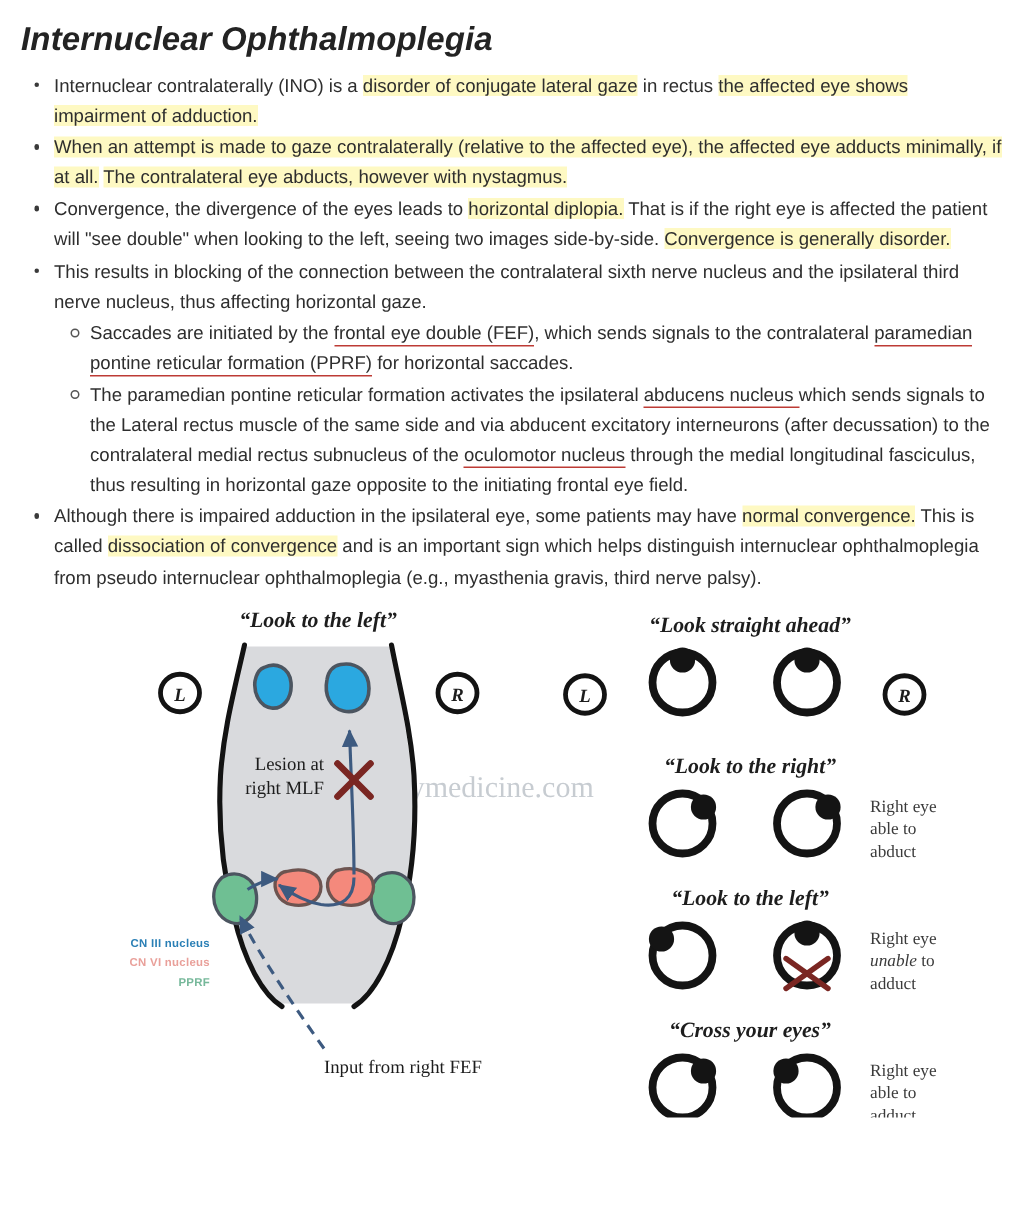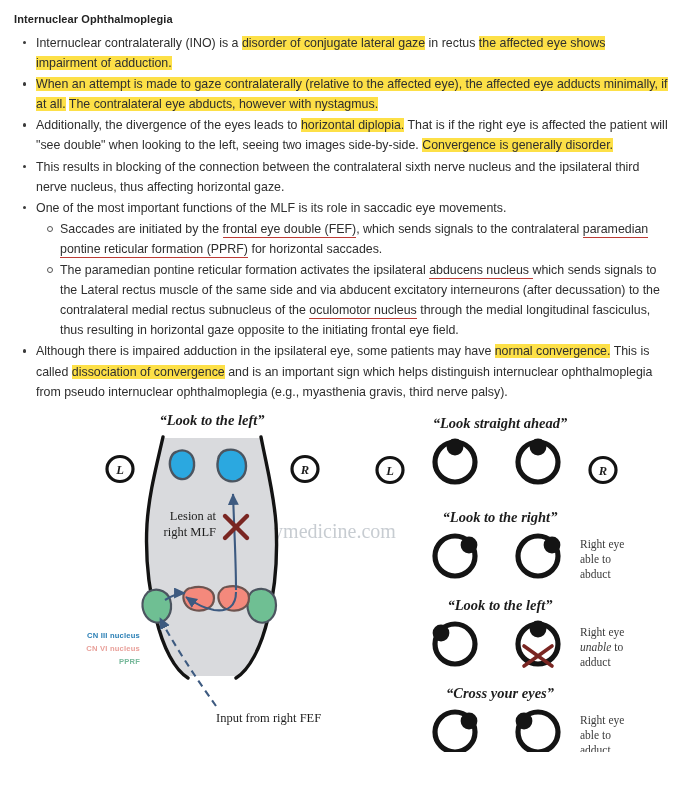--- a/index.html
+++ b/index.html
@@ -10,25 +10,26 @@
   body {
     width: 680px; height: 807px;
     font-family: "Liberation Sans", sans-serif;
     color: #2b2b2b;
     overflow: hidden;
     position: relative;
   }
 
   
   #page-title {
-    font-size: 11px;
+    font-size: 22px;
     font-weight: bold;
     color: #232323;
     letter-spacing: .1px;
     padding: 13px 0 0 14px;
+    font-style: italic;
   }
 
   
   #article {
     padding: 8px 12px 0 14px;
     font-size: 12.4px;
     line-height: 1.62;
     color: #2e2e2e;
   }
   .bullet-l1, .bullet-l2 {
@@ -44,21 +45,21 @@
     width: 3.4px; height: 3.4px; border-radius: 50%;
     background: #3a3a3a;
   }
   .bullet-l2::before {
     content: "";
     position: absolute; left: 33px; top: 7px;
     width: 4px; height: 4px; border-radius: 50%;
     background: transparent;
     border: 1px solid #555;
   }
-  .hl { background: #fde047; }
+  .hl { background: #fef9c3; }
   .ul-red {
     border-bottom: 1.4px solid #bd3b35;
     padding-bottom: 1px;
   }
 
   
   #figure {
     position: relative;
     width: 680px; height: 342px;
     margin-top: 8px;
@@ -95,23 +96,22 @@
   }
 </style>
 </head>
 <body>
 
 <div id="page-title">Internuclear Ophthalmoplegia</div>
 
 <div id="article">
     <p class="bullet-l1"><span>Internuclear contralaterally (INO) is a </span><span class="hl">disorder of conjugate lateral gaze</span><span> in rectus </span><span class="hl">the affected eye shows impairment of adduction.</span></p>
     <p class="bullet-l1"><span class="hl">When an attempt is made to gaze contralaterally (relative to the affected eye), the affected eye adducts minimally, if at all.</span><span> </span><span class="hl">The contralateral eye abducts, however with nystagmus.</span></p>
-    <p class="bullet-l1"><span>Additionally, the divergence of the eyes leads to </span><span class="hl">horizontal diplopia.</span><span> That is if the right eye is affected the patient will "see double" when looking to the left, seeing two images side-by-side. </span><span class="hl">Convergence is generally disorder.</span></p>
+    <p class="bullet-l1"><span>Convergence, the divergence of the eyes leads to </span><span class="hl">horizontal diplopia.</span><span> That is if the right eye is affected the patient will "see double" when looking to the left, seeing two images side-by-side. </span><span class="hl">Convergence is generally disorder.</span></p>
     <p class="bullet-l1"><span>This results in blocking of the connection between the contralateral sixth nerve nucleus and the ipsilateral third nerve nucleus, thus affecting horizontal gaze.</span></p>
-    <p class="bullet-l1"><span>One of the most important functions of the MLF is its role in saccadic eye movements.</span></p>
     <p class="bullet-l2"><span>Saccades are initiated by the </span><span class="ul-red">frontal eye double (FEF)</span><span>, which sends signals to the contralateral </span><span class="ul-red">paramedian pontine reticular formation (PPRF)</span><span> for horizontal saccades.</span></p>
     <p class="bullet-l2"><span>The paramedian pontine reticular formation activates the ipsilateral </span><span class="ul-red">abducens nucleus </span><span>which sends signals to the Lateral rectus muscle of the same side and via abducent excitatory interneurons (after decussation) to the contralateral medial rectus subnucleus of the </span><span class="ul-red">oculomotor nucleus</span><span> through the medial longitudinal fasciculus, thus resulting in horizontal gaze opposite to the initiating frontal eye field.</span></p>
     <p class="bullet-l1"><span>Although there is impaired adduction in the ipsilateral eye, some patients may have </span><span class="hl">normal convergence.</span><span> This is called </span><span class="hl">dissociation of convergence</span><span> and is an important sign which helps distinguish internuclear ophthalmoplegia from pseudo internuclear ophthalmoplegia (e.g., myasthenia gravis, third nerve palsy).</span></p>
   </div>
 
 <div id="figure">
   <svg width="680" height="342" viewBox="0 0 680 342" xmlns="http://www.w3.org/2000/svg">
     <defs>
       <marker id="arrowBlue" markerWidth="7" markerHeight="7" refX="5.2" refY="2.6" orient="auto" markerUnits="strokeWidth">
         <path d="M0,0 L5.6,2.6 L0,5.2 z" fill="#3d5a80"></path>

